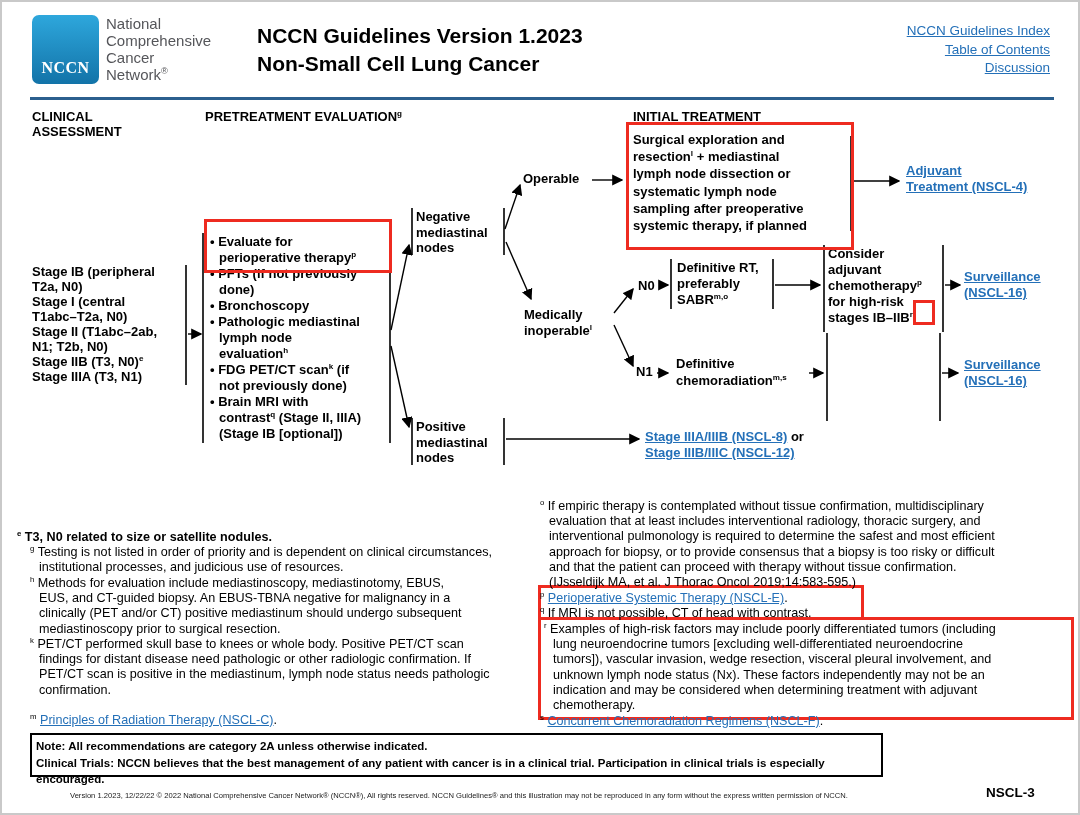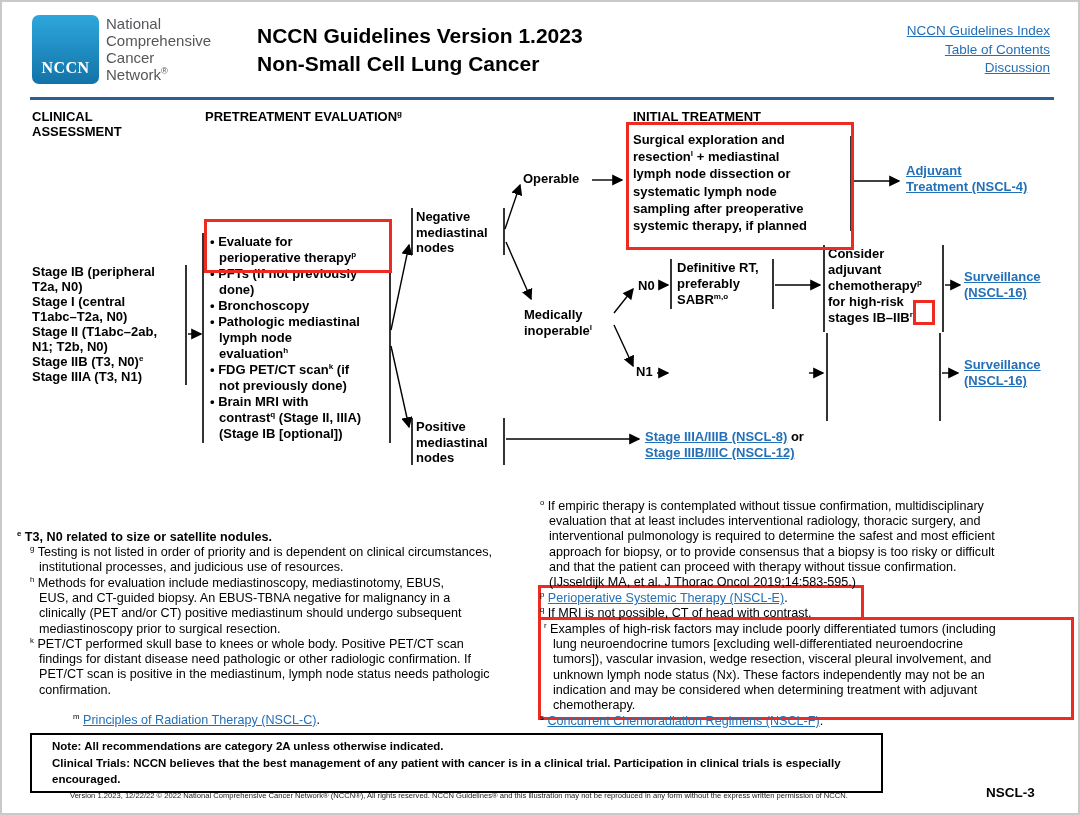--- a/index.html
+++ b/index.html
@@ -23,22 +23,22 @@
   .colhdr{font-weight:bold;font-size:13px;line-height:15px;}
   .fc a{font-weight:bold;}
   ul.pre{margin:0;padding:0;list-style:none;}
   ul.pre li{padding-left:9px;text-indent:-9px;}
   ul.pre li::before{content:"• ";}
   
   .hl{border:3px solid var(--highlight-red);background:transparent;pointer-events:none;}
   
   .fn{font-size:12.6px;line-height:15.2px;padding-left:9px;text-indent:-9px;}
   
-  .note{left:28px;top:731px;width:853px;height:60px;border:2px solid #000;box-sizing:border-box;
-        padding:3px 20px;font-weight:bold;font-size:11.5px;line-height:16.5px;}
+  .note{left:28px;top:731px;width:853px;height:44px;border:2px solid #000;box-sizing:border-box;
+        padding:3px 4px;font-weight:bold;font-size:11.5px;line-height:16.5px;}
   .footer{left:28px;top:789px;font-size:7.6px;color:#1a1a1a;width:900px;margin-left:40px;}
   .pagelabel{left:970px;top:783px;font-weight:bold;font-size:13.5px;padding-left:14px;}
   svg.wires{position:absolute;left:0;top:0;pointer-events:none;}
 </style>
 </head>
 <body>
 
 <div id="page">
 
   <div class="abs logo">
@@ -118,39 +118,40 @@
   <div class="abs fc" style="left:631px;top:129px;width:210px;line-height:17.2px;">Surgical exploration and<br>resection<sup>l</sup> + mediastinal<br>lymph node dissection or<br>systematic lymph node<br>sampling after preoperative<br>systemic therapy, if planned</div>
   <a href="#" class="abs fc" style="left:904px;top:161px;line-height:16px;">Adjuvant<br>Treatment (NSCL-4)</a>
 
   <div class="abs fc" style="left:522px;top:305px;line-height:16px;">Medically<br>inoperable<sup>l</sup></div>
   <div class="abs fc" style="left:636px;top:276px;">N0</div>
   <div class="abs fc" style="left:675px;top:258px;line-height:16px;">Definitive RT,<br>preferably<br>SABR<sup>m,o</sup></div>
   <div class="abs fc" style="left:826px;top:244px;line-height:16px;">Consider<br>adjuvant<br>chemotherapy<sup>p</sup><br>for high-risk<br>stages IB–IIB<sup>r</sup></div>
   <a href="#" class="abs fc" style="left:962px;top:267px;line-height:16px;">Surveillance<br>(NSCL-16)</a>
 
   <div class="abs fc" style="left:634px;top:362px;">N1</div>
+  <div class="abs fc" style="left:674px;top:354px;line-height:16.5px;">Definitive<br>chemoradiation<sup>m,s</sup></div>
   <a href="#" class="abs fc" style="left:962px;top:355px;line-height:16px;">Surveillance<br>(NSCL-16)</a>
 
   <div class="abs fc" style="left:414px;top:417px;line-height:15.5px;">Positive<br>mediastinal<br>nodes</div>
   <div class="abs fc" style="left:643px;top:427px;line-height:16px;">
     <div><a href="#">Stage IIIA/IIIB (NSCL-8)</a> <span>or</span></div>
     <div><a href="#">Stage IIIB/IIIC (NSCL-12)</a></div>
   </div>
 
   <div class="abs hl" style="left:202px;top:217px;width:182px;height:48px;"></div>
   <div class="abs hl" style="left:624px;top:120px;width:222px;height:122px;"></div>
   <div class="abs hl" style="left:911px;top:298px;width:16px;height:19px;"></div>
   <div class="abs hl" style="left:536px;top:583px;width:320px;height:29px;"></div>
   <div class="abs hl" style="left:536px;top:615px;width:530px;height:97px;"></div>
 
   <div class="abs fn" style="left:15px;top:528px;width:510px;font-weight:bold;"><sup>e</sup> <span>T3, N0 related to size or satellite nodules.</span></div>
   <div class="abs fn" style="left:28px;top:543px;width:510px;"><sup>g</sup> <span>Testing is not listed in order of priority and is dependent on clinical circumstances,<br>institutional processes, and judicious use of resources.</span></div>
   <div class="abs fn" style="left:28px;top:574px;width:510px;"><sup>h</sup> <span>Methods for evaluation include mediastinoscopy, mediastinotomy, EBUS,<br>EUS, and CT-guided biopsy. An EBUS-TBNA negative for malignancy in a<br>clinically (PET and/or CT) positive mediastinum should undergo subsequent<br>mediastinoscopy prior to surgical resection.</span></div>
   <div class="abs fn" style="left:28px;top:635px;width:510px;"><sup>k</sup> <span>PET/CT performed skull base to knees or whole body. Positive PET/CT scan<br>findings for distant disease need pathologic or other radiologic confirmation. If<br>PET/CT scan is positive in the mediastinum, lymph node status needs pathologic<br>confirmation.</span></div>
-  <div class="abs fn" style="left:28px;top:711px;width:510px;margin-left:43px;"><sup>m</sup> <a href="#">Principles of Radiation Therapy (NSCL-C)</a><span>.</span></div>
+  <div class="abs fn" style="left:28px;top:711px;width:510px;"><sup>m</sup> <a href="#">Principles of Radiation Therapy (NSCL-C)</a><span>.</span></div>
 
   <div class="abs fn" style="left:538px;top:497px;width:535px;"><sup>o</sup> <span>If empiric therapy is contemplated without tissue confirmation, multidisciplinary<br>evaluation that at least includes interventional radiology, thoracic surgery, and<br>interventional pulmonology is required to determine the safest and most efficient<br>approach for biopsy, or to provide consensus that a biopsy is too risky or difficult<br>and that the patient can proceed with therapy without tissue confirmation.<br>(IJsseldijk MA, et al. J Thorac Oncol 2019;14:583-595.)</span></div>
   <div class="abs fn" style="left:538px;top:589px;width:535px;"><sup>p</sup> <a href="#">Perioperative Systemic Therapy (NSCL-E)</a><span>.</span></div>
   <div class="abs fn" style="left:538px;top:604px;width:535px;"><sup>q</sup> <span>If MRI is not possible, CT of head with contrast.</span></div>
   <div class="abs fn" style="left:542px;top:620px;width:520px;"><sup>r</sup> <span>Examples of high-risk factors may include poorly differentiated tumors (including<br>lung neuroendocrine tumors [excluding well-differentiated neuroendocrine<br>tumors]), vascular invasion, wedge resection, visceral pleural involvement, and<br>unknown lymph node status (Nx). These factors independently may not be an<br>indication and may be considered when determining treatment with adjuvant<br>chemotherapy.</span></div>
   <div class="abs fn" style="left:538px;top:712px;width:535px;"><sup>s</sup> <a href="#">Concurrent Chemoradiation Regimens (NSCL-F)</a><span>.</span></div>
 
   <div class="abs note">
     <div>Note: All recommendations are category 2A unless otherwise indicated.</div>
     <div>Clinical Trials: NCCN believes that the best management of any patient with cancer is in a clinical trial. Participation in clinical trials is especially encouraged.</div>

